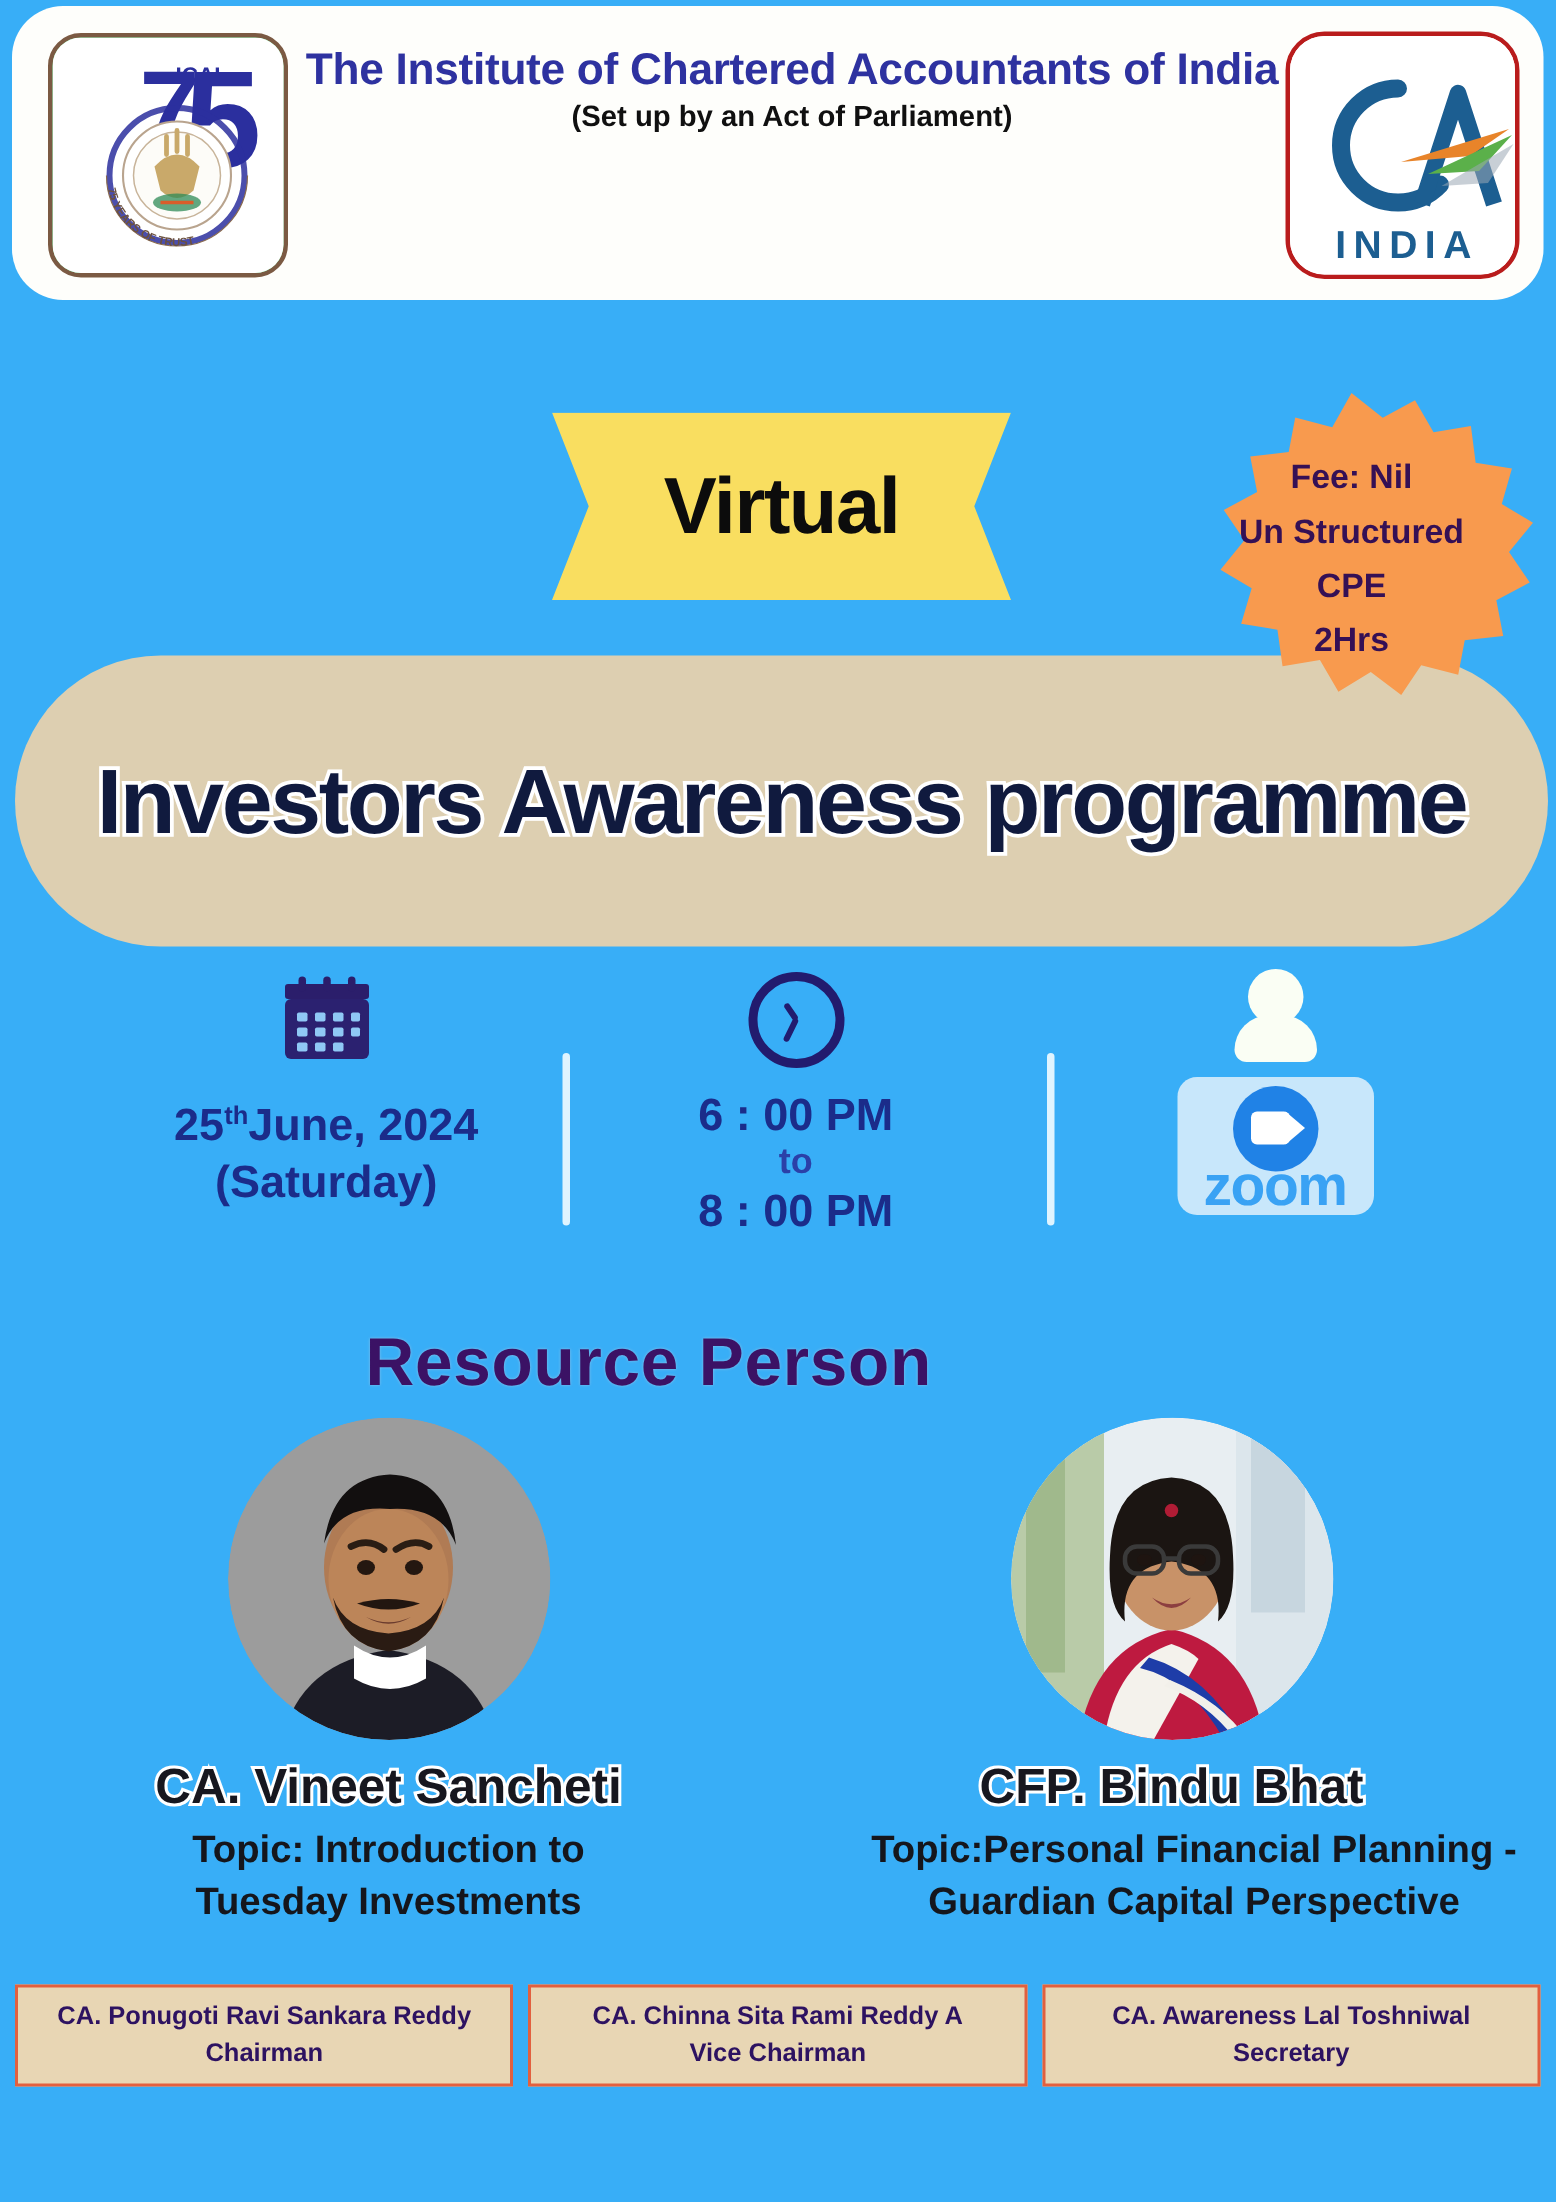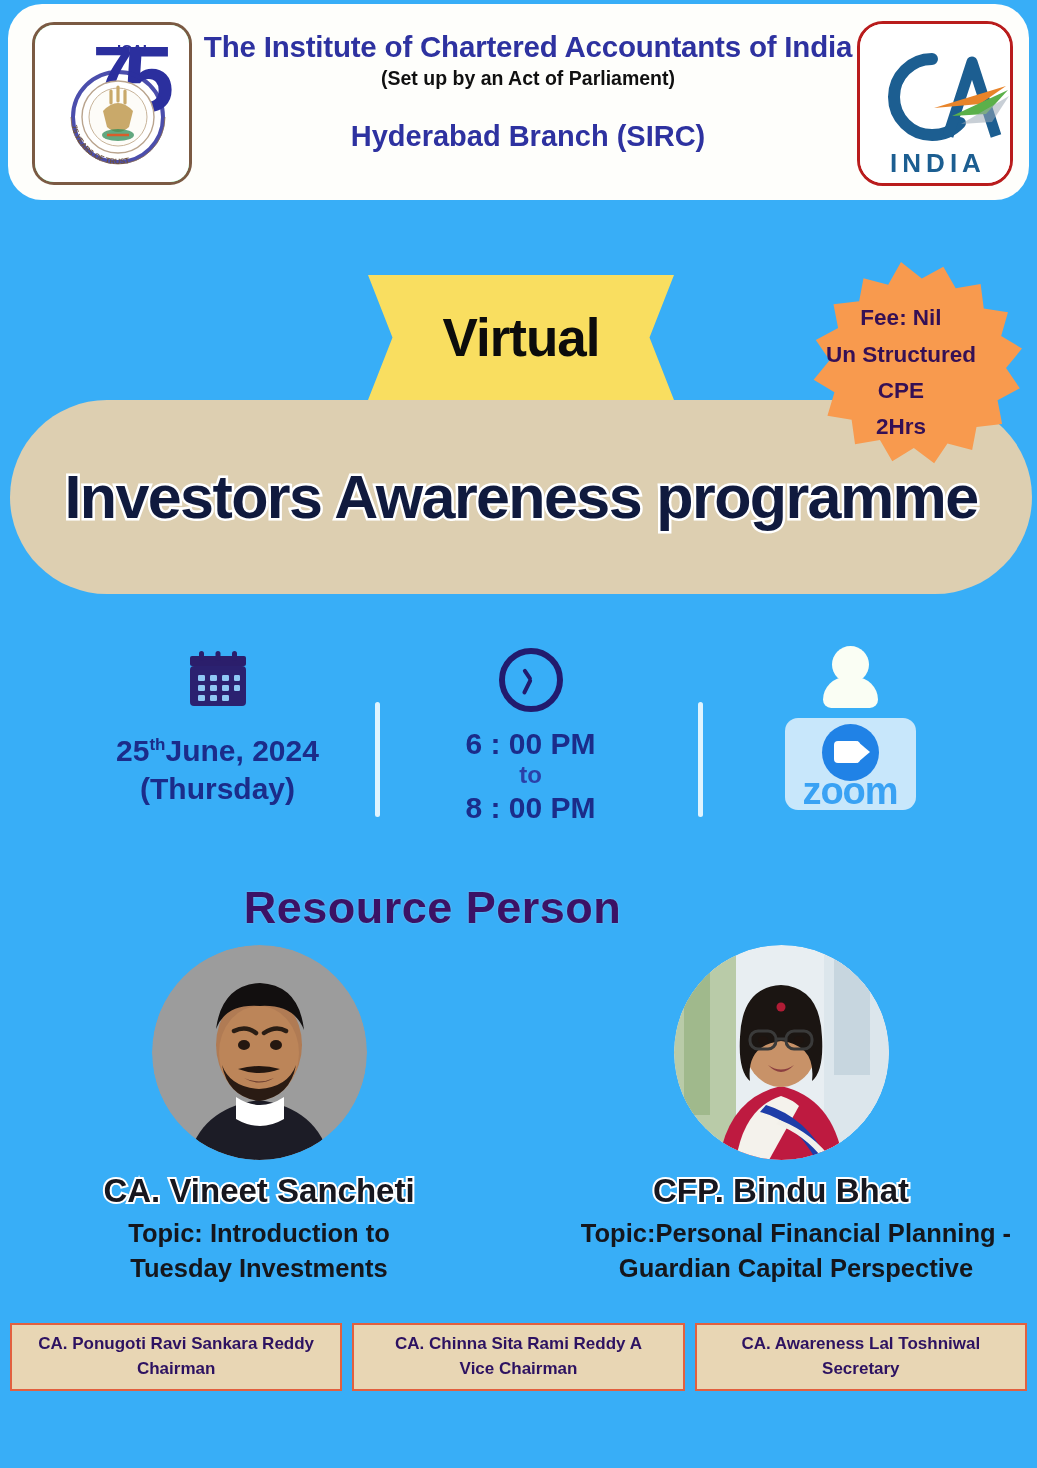--- a/index.html
+++ b/index.html
@@ -69,21 +69,21 @@
   #fee-text{
     position:absolute; left:780px; top:262px; width:242px; height:230px;
     z-index:5; display:flex; flex-direction:column;
     align-items:center; justify-content:center;
     color:#351055; font-weight:bold; font-size:22.5px; line-height:1.62;
     text-align:center; padding-bottom:8px;
   }
 
   
   #title-bar{
-    position:absolute; left:10px; top:400px; width:1022px; height:194px;
+    position:absolute; left:10px; top:437px; width:1022px; height:194px;
     background:#DDCFB1; border-radius:104px; z-index:3;
     display:flex; align-items:center; justify-content:center;
   }
   #event-title{
     font-size:61px; font-weight:bold; color:#101A3E;
     letter-spacing:-1.6px; white-space:nowrap;
     -webkit-text-stroke:5px #FFFFFF;
     paint-order:stroke fill;
   }
 
@@ -216,21 +216,20 @@
       </text>
       <defs>
           <path id="arcpath" d="M 36 92 a47 47 0 0 0 94 0"></path>
         </defs>
     </svg>
   </div>
 
   <div id="header-text">
     <div id="org-name">The Institute of Chartered Accountants of India</div>
     <div id="org-sub">(Set up by an Act of Parliament)</div>
-    <div id="branch-name">Hyderabad Branch  (SIRC)</div>
   </div>
 
   <div id="ca-logo">
     <svg viewBox="0 0 156 165" width="156" height="165">
       <rect width="156" height="165" fill="#FFFFFF"></rect>
       <path d="M72 35 a38 38 0 1 0 0 76 a38 38 0 0 0 28 -12" fill="none" stroke="#1C5E91" stroke-width="12" stroke-linecap="round"></path>
       <path d="M88 112 L112 38 L136 112" fill="none" stroke="#1C5E91" stroke-width="11" stroke-linejoin="round"></path>
       <path d="M74 84 L146 62 L120 80 Z" fill="#E8842A"></path>
       <path d="M92 92 L148 66 L126 90 Z" fill="#5BB04A"></path>
       <path d="M101 100 L149 72 L132 98 Z" fill="#9AA7B5" opacity=".55"></path>
@@ -275,21 +274,21 @@
           <rect x="35" y="35" width="7" height="6" rx="1.2"></rect>
             <rect x="47" y="35" width="6" height="6" rx="1.2"></rect>
           <rect x="11" y="45" width="7" height="6" rx="1.2"></rect>
             <rect x="23" y="45" width="7" height="6" rx="1.2"></rect>
           <rect x="35" y="45" width="7" height="6" rx="1.2"></rect>
         </g>
       </svg>
     </div>
     <div id="date-text">
       <div><span>25</span><sup>th</sup><span>June, 2024</span></div>
-      <div>(Thursday)</div>
+      <div>(Saturday)</div>
     </div>
   </div>
 
   <div class="vdivider" style="left:375px"></div>
 
   <div id="time-col" class="info-col">
     <div id="clock-icon"></div>
     <div id="time-text">
       <div>6 : 00 PM</div>
       <div id="time-to">to</div>

